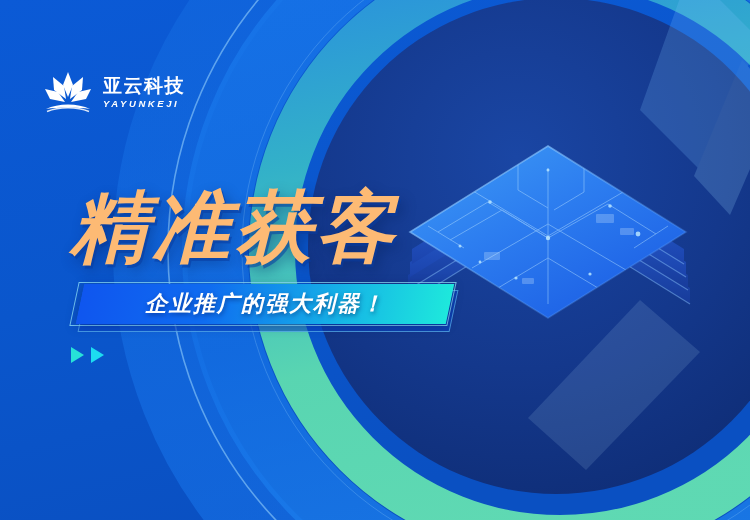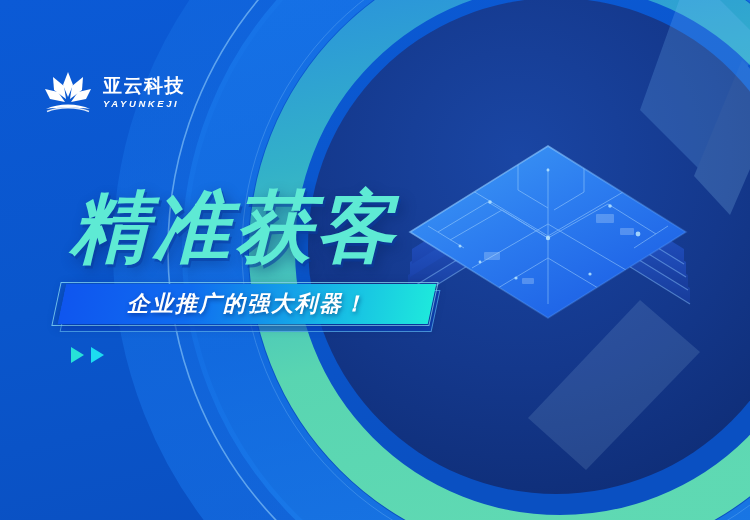--- a/index.html
+++ b/index.html
@@ -47,30 +47,30 @@
   }
 
   
   .headline {
     position:absolute; left:70px; top:183px;
     font-size:78px;
     font-weight:bold;
     font-style:italic;
     letter-spacing:4px;
     line-height:88px;
-    color:#5eead4;
+    color:#fdba74;
     white-space:nowrap;
     text-shadow:
        2px 3px 0 rgba(10,60,160,.55),
        4px 6px 14px rgba(4,30,90,.45);
   }
 
   
   .ribbon-wrap {
-    position:absolute; left:50px; top:280px;
+    position:absolute; left:68px; top:280px;
     width:392px; height:56px;
   }
   .ribbon-shadow {
     position:absolute; left:14px; top:10px;
     width:372px; height:42px;
     background:rgba(10,70,200,.55);
     border:1px solid rgba(120,220,255,.55);
     transform:skewX(-12deg);
   }
   .ribbon-outline {

